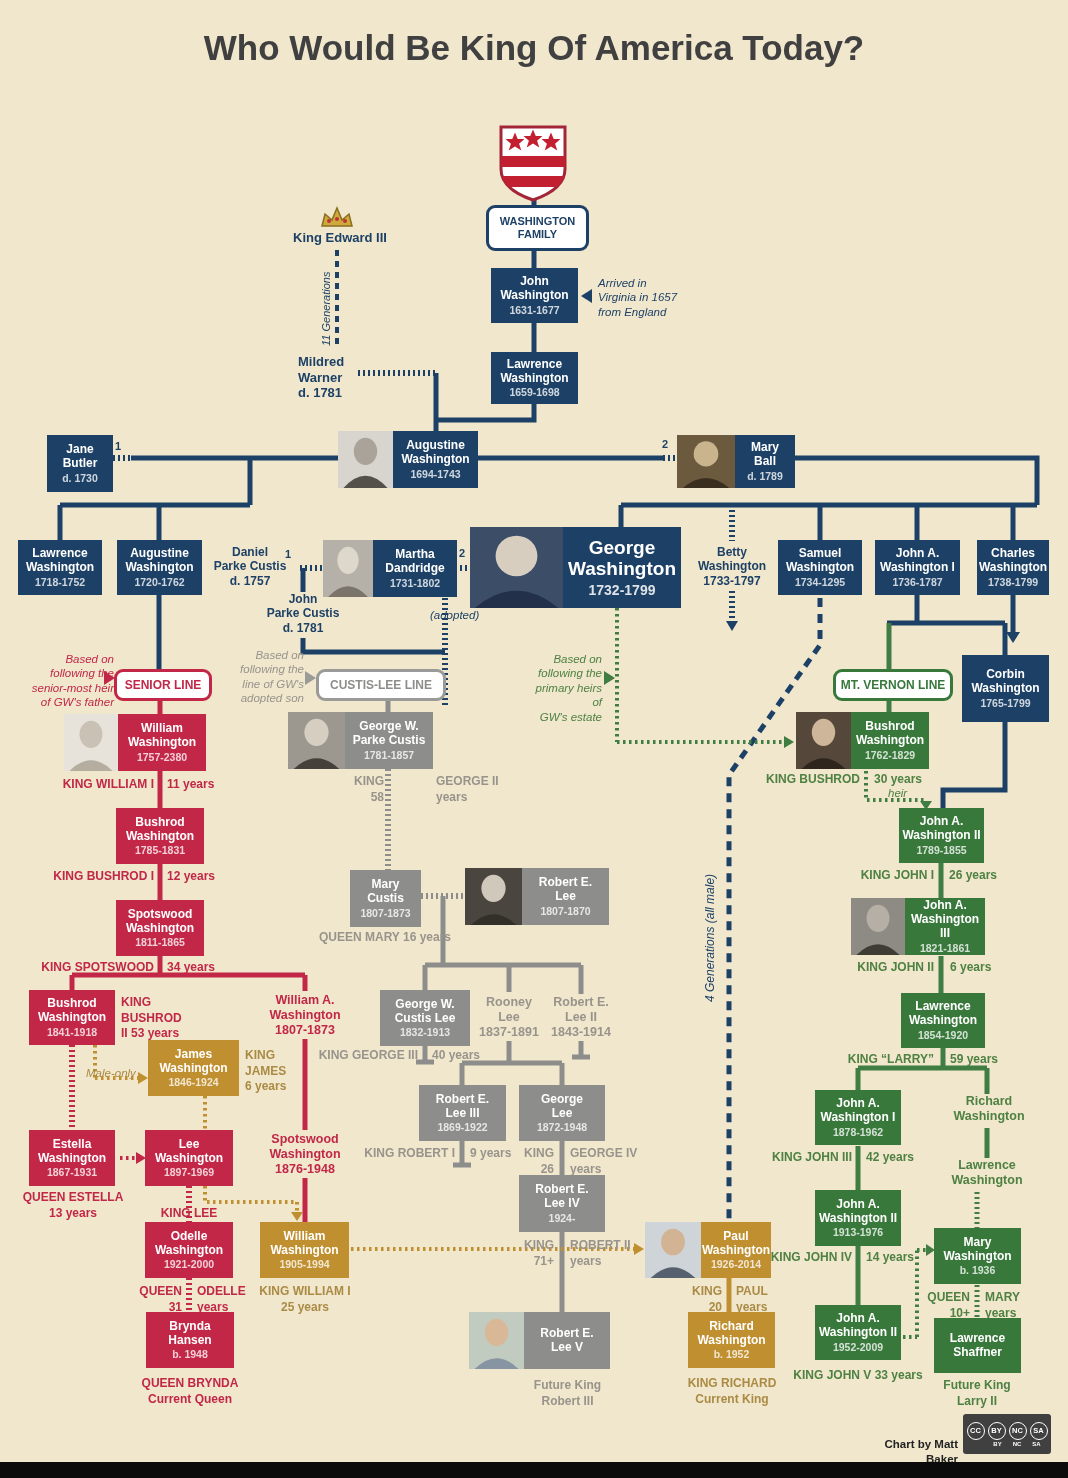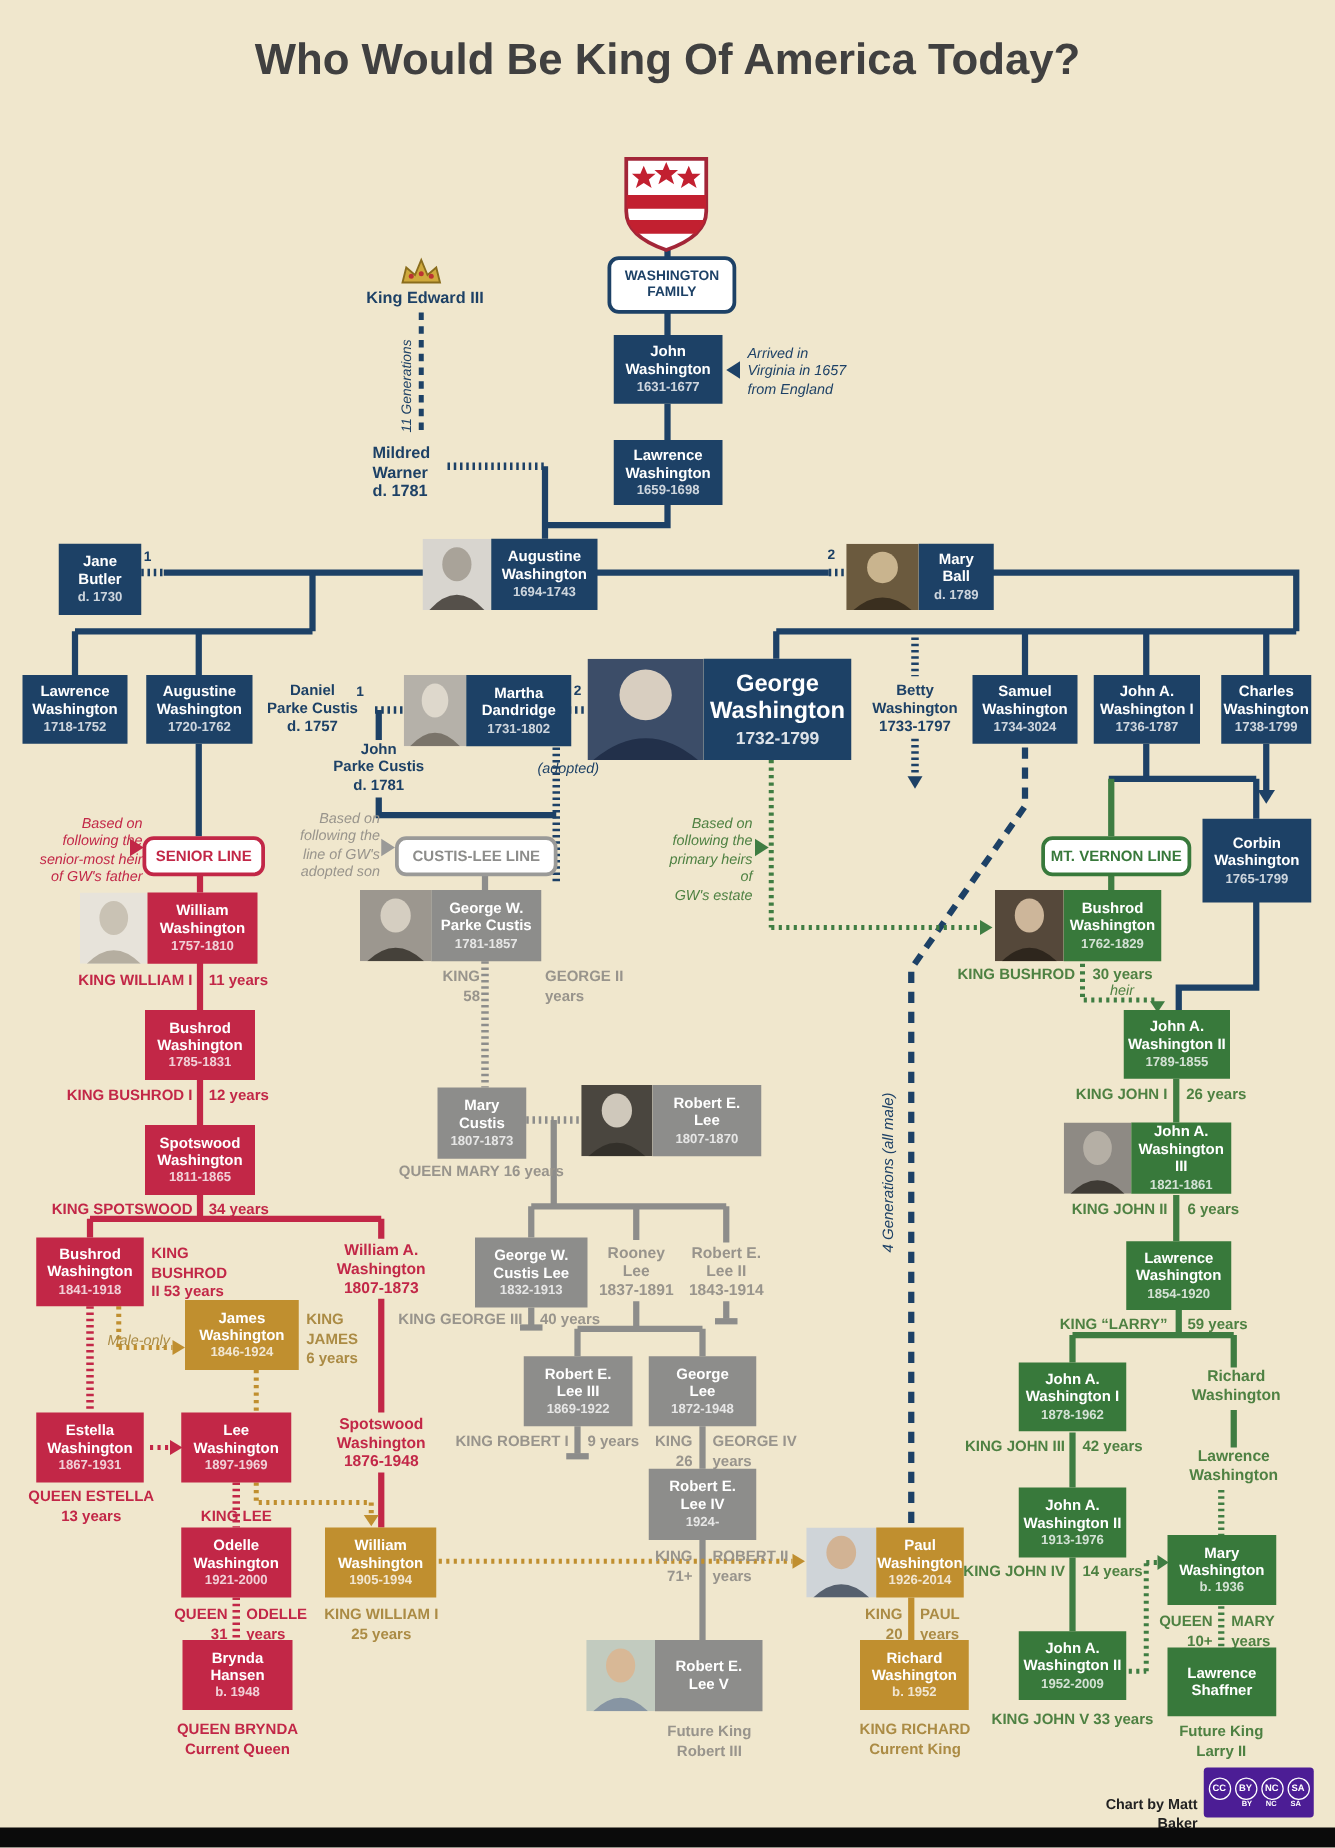--- a/index.html
+++ b/index.html
@@ -20,21 +20,21 @@
   .t-navy{color:#1d4166;} .t-red{color:#c22747;} .t-gray{color:#98948c;}
   .t-green{color:#4e8142;} .t-gold{color:#ab8b44;} .t-dark{color:#222;}
   .cap{position:absolute;font-weight:bold;font-size:12px;line-height:1.3;text-align:center;white-space:pre-line;}
   .ra{text-align:right;} .la{text-align:left;}
   .pill{position:absolute;background:#fff;border-radius:9px;font-weight:bold;text-align:center;
         display:flex;align-items:center;justify-content:center;font-size:12px;line-height:1.2;white-space:pre-line;}
   .note{position:absolute;font-style:italic;font-size:11.5px;line-height:1.25;white-space:pre-line;}
   .vtext{position:absolute;transform:rotate(-90deg);transform-origin:0 0;font-style:italic;white-space:nowrap;}
   .mark{position:absolute;font-weight:bold;font-size:11px;color:#1d4166;}
   .por{position:absolute;} .por svg{display:block;width:100%;height:100%;}
-  .badge{position:absolute;left:963px;top:1414px;width:88px;height:40px;background:#4c1d95;border-radius:3px;
+  .badge{position:absolute;left:963px;top:1414px;width:88px;height:40px;background:#404040;border-radius:3px;
          display:flex;flex-direction:column;align-items:center;justify-content:center;gap:1px;}
   .badge .row{display:flex;gap:3px;}
   .ccc{width:16px;height:16px;border:1.5px solid #fff;border-radius:50%;color:#fff;font-size:7.5px;
        font-weight:bold;display:flex;align-items:center;justify-content:center;}
   .lblrow{display:flex;gap:11px;margin-left:20px;}
   .lblrow span{color:#fff;font-size:6px;font-weight:bold;}
   .bottombar{position:absolute;left:0;top:1462px;width:1068px;height:16px;background:#0b0b0b;}
 </style>
 </head>
 <body>
@@ -313,21 +313,21 @@
     <span class="nm">George
 Washington</span>
     <span class="dt">1732-1799</span>
   </div>
   <div class="txt t-navy" style="left:691px;top:545px;width:82px;font-size:12px;">Betty
 Washington
 1733-1797</div>
   <div class="box navy" style="left:778px;top:540px;width:84px;height:55px;">
     <span class="nm">Samuel
 Washington</span>
-    <span class="dt">1734-3024</span>
+    <span class="dt">1734-1295</span>
   </div>
   <div class="box navy" style="left:875px;top:540px;width:85px;height:55px;">
     <span class="nm">John A.
 Washington I</span>
     <span class="dt">1736-1787</span>
   </div>
   <div class="box navy" style="left:977px;top:540px;width:72px;height:55px;">
     <span class="nm">Charles
 Washington</span>
     <span class="dt">1738-1799</span>
@@ -361,21 +361,21 @@
   <div class="por" style="left:64px;top:714px;width:54px;height:57px;">
     <svg viewBox="0 0 40 42" preserveAspectRatio="none">
         <rect width="40" height="42" fill="#e7e3da"></rect>
         <ellipse cx="20" cy="15" rx="8.5" ry="10" fill="#c9c2b4"></ellipse>
         <path d="M4 42 Q20 26 36 42 Z" fill="#b5aea0"></path>
       </svg>
   </div>
   <div class="box red" style="left:118px;top:714px;width:88px;height:57px;">
     <span class="nm">William
 Washington</span>
-    <span class="dt">1757-1810</span>
+    <span class="dt">1757-2380</span>
   </div>
   <div class="cap t-red ra" style="left:40px;top:777px;width:114px;">KING WILLIAM I</div>
   <div class="cap t-red la" style="left:167px;top:777px;width:80px;">11 years</div>
 
   <div class="box red" style="left:116px;top:808px;width:88px;height:56px;">
     <span class="nm">Bushrod
 Washington</span>
     <span class="dt">1785-1831</span>
   </div>
   <div class="cap t-red ra" style="left:28px;top:869px;width:126px;">KING BUSHROD I</div>

